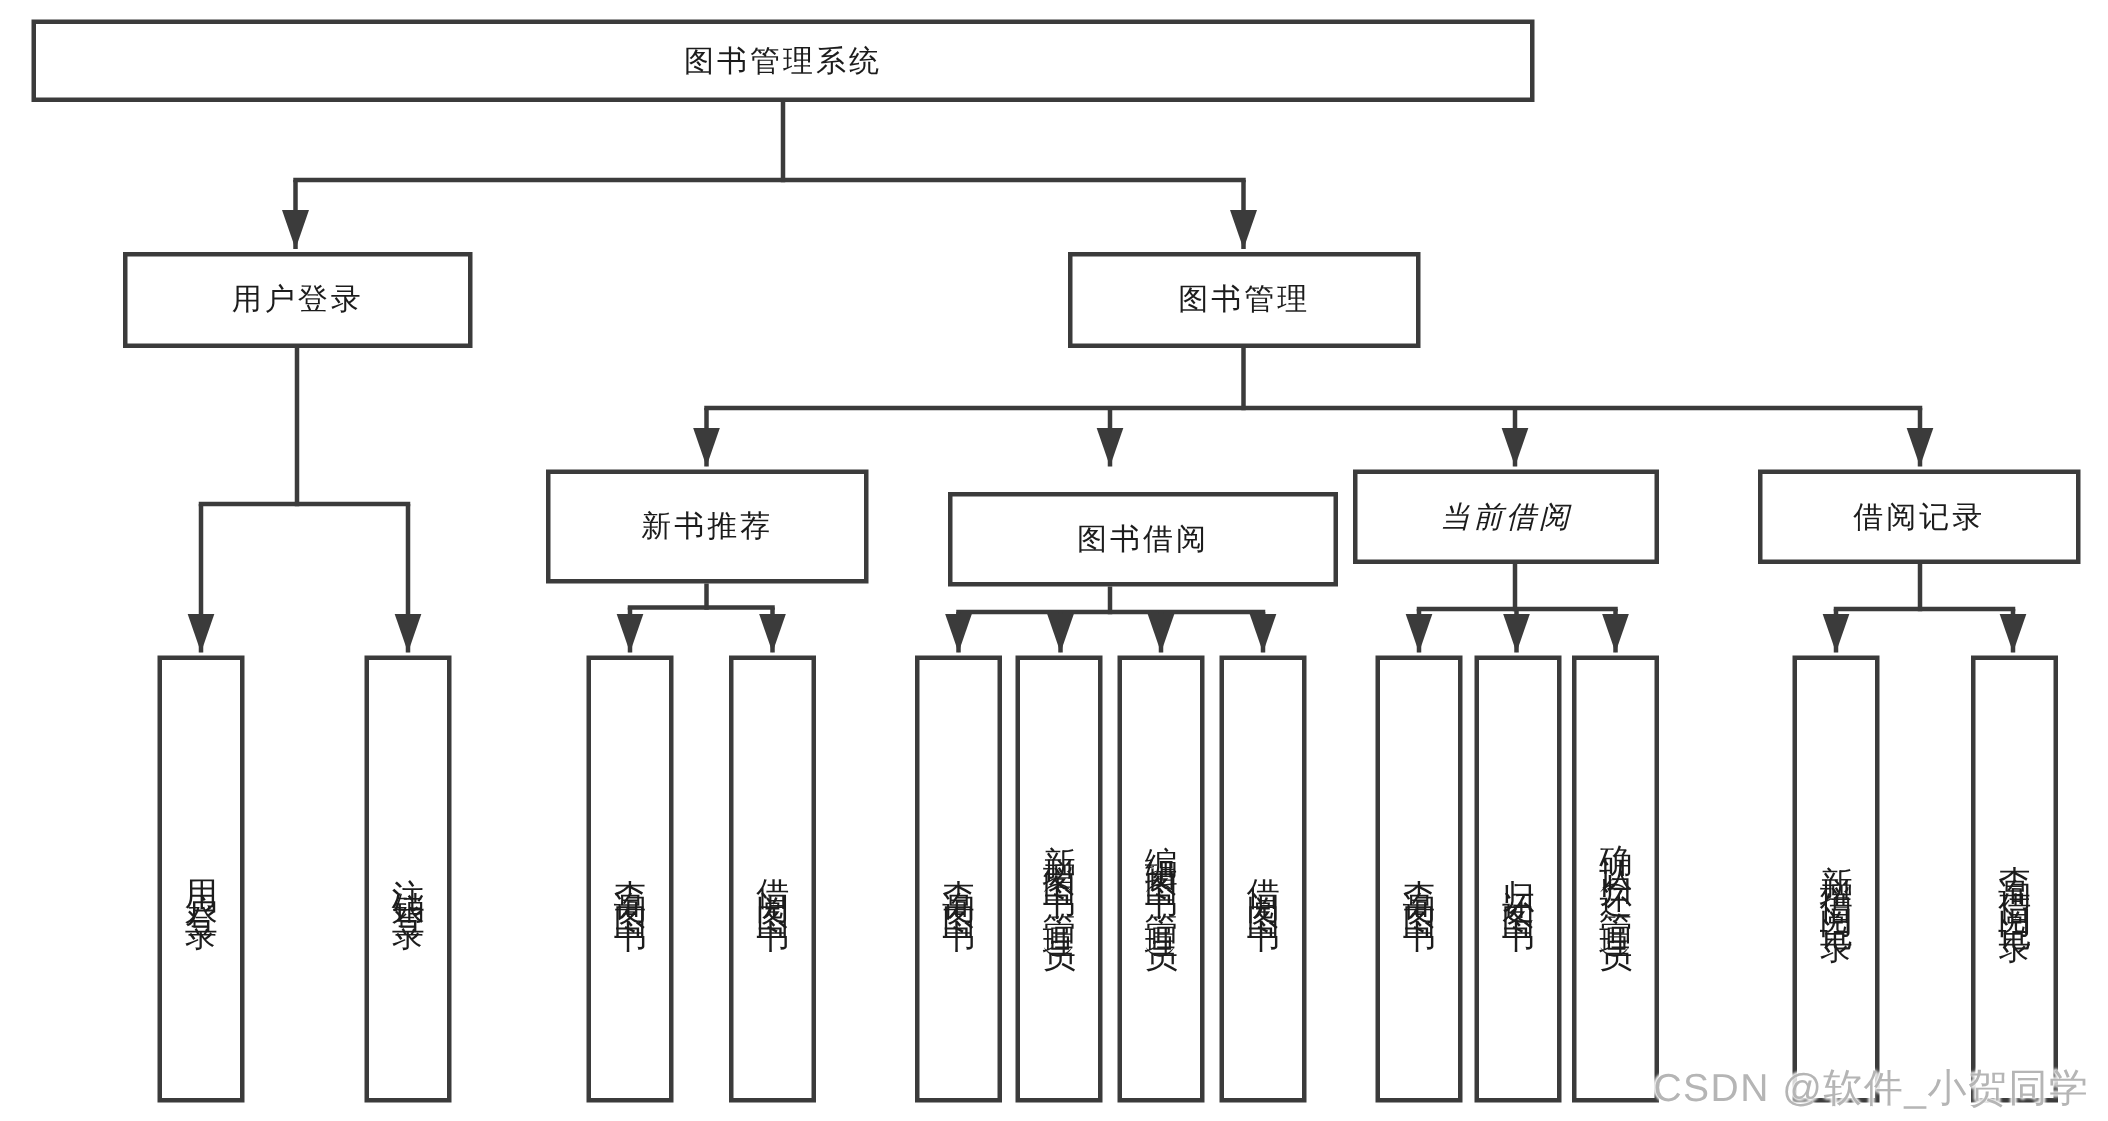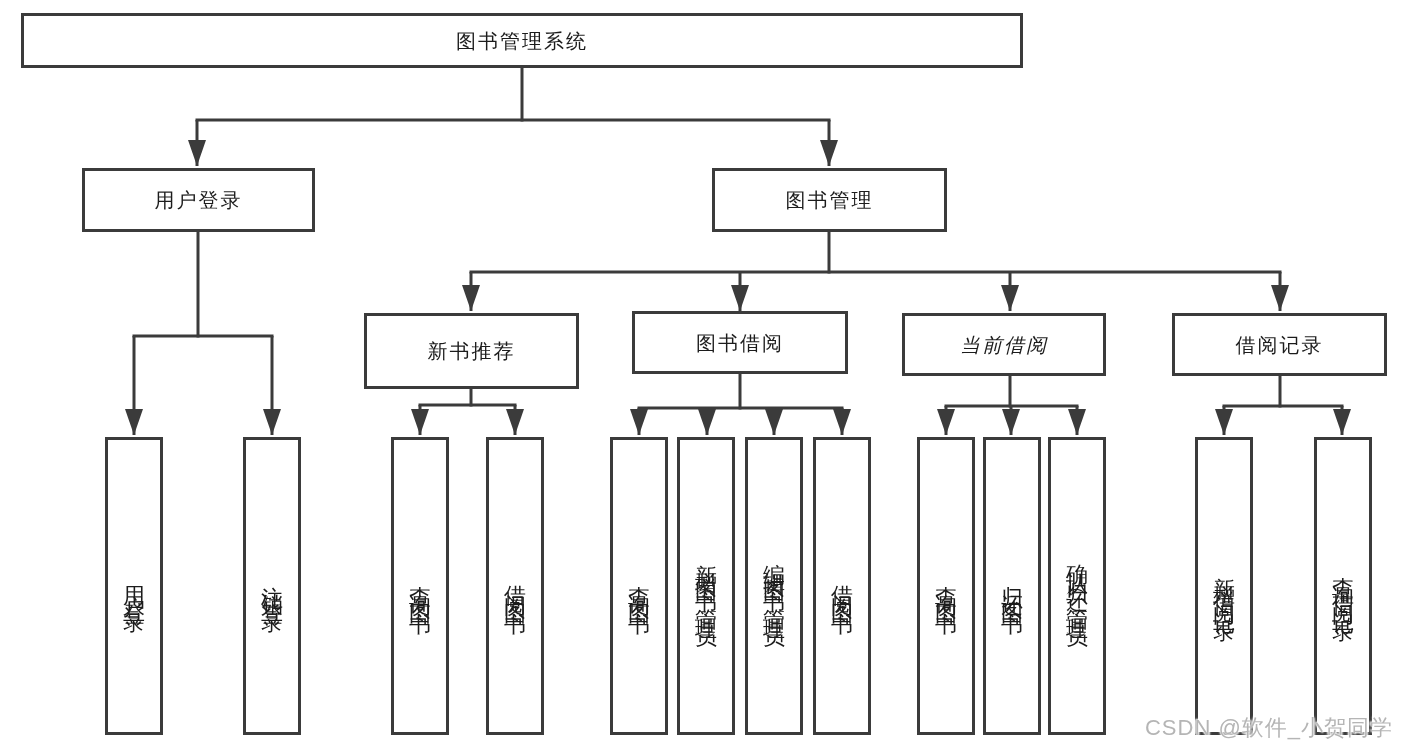--- a/index.html
+++ b/index.html
@@ -45,42 +45,42 @@
     letter-spacing: 9px;
     line-height: 1.1;
     color: #1c1c1c;
     white-space: nowrap;
   }
   
   .n-root            { left: 21px;   top: 13px;  width: 1002px; height: 55px; }
   .n-user-login      { left: 82px;   top: 168px; width: 233px;  height: 64px; }
   .n-book-mgmt       { left: 712px;  top: 168px; width: 235px;  height: 64px; }
   .n-new-book-rec    { left: 364px;  top: 313px; width: 215px;  height: 76px; }
-  .n-book-borrow     { left: 632px;  top: 311px; width: 216px;  height: 63px; }
+  .n-book-borrow     { left: 632px;  top: 328px; width: 260px;  height: 63px; }
   .n-current-borrow  { left: 902px;  top: 313px; width: 204px;  height: 63px; font-style: italic; }
   .n-borrow-records  { left: 1172px; top: 313px; width: 215px;  height: 63px; }
   .leaf { top: 437px; width: 58px; height: 298px; }
   .l-ul-login    { left: 105px; }
   .l-ul-logout   { left: 243px; }
   .l-nbr-query   { left: 391px; }
   .l-nbr-borrow  { left: 486px; }
   .l-bb-query    { left: 610px; }
   .l-bb-add      { left: 677px; }
   .l-bb-edit     { left: 745px; }
   .l-bb-borrow   { left: 813px; }
   .l-cb-query    { left: 917px; }
   .l-cb-return   { left: 983px; }
   .l-cb-confirm  { left: 1048px; }
   .l-br-add      { left: 1195px; }
   .l-br-query    { left: 1314px; }
   #watermark {
     position: absolute;
     right: 12px;
     bottom: 4px;
-    font-size: 22px;
+    font-size: 26px;
     letter-spacing: 1px;
     color: #b5b5b5;
     z-index: 3;
     text-shadow: 0 0 2px #ffffff, 0 0 3px #ffffff, 1px 1px 2px #ffffff, -1px -1px 2px #ffffff;
     white-space: nowrap;
   }
 </style>
 </head>
 <body>
 

